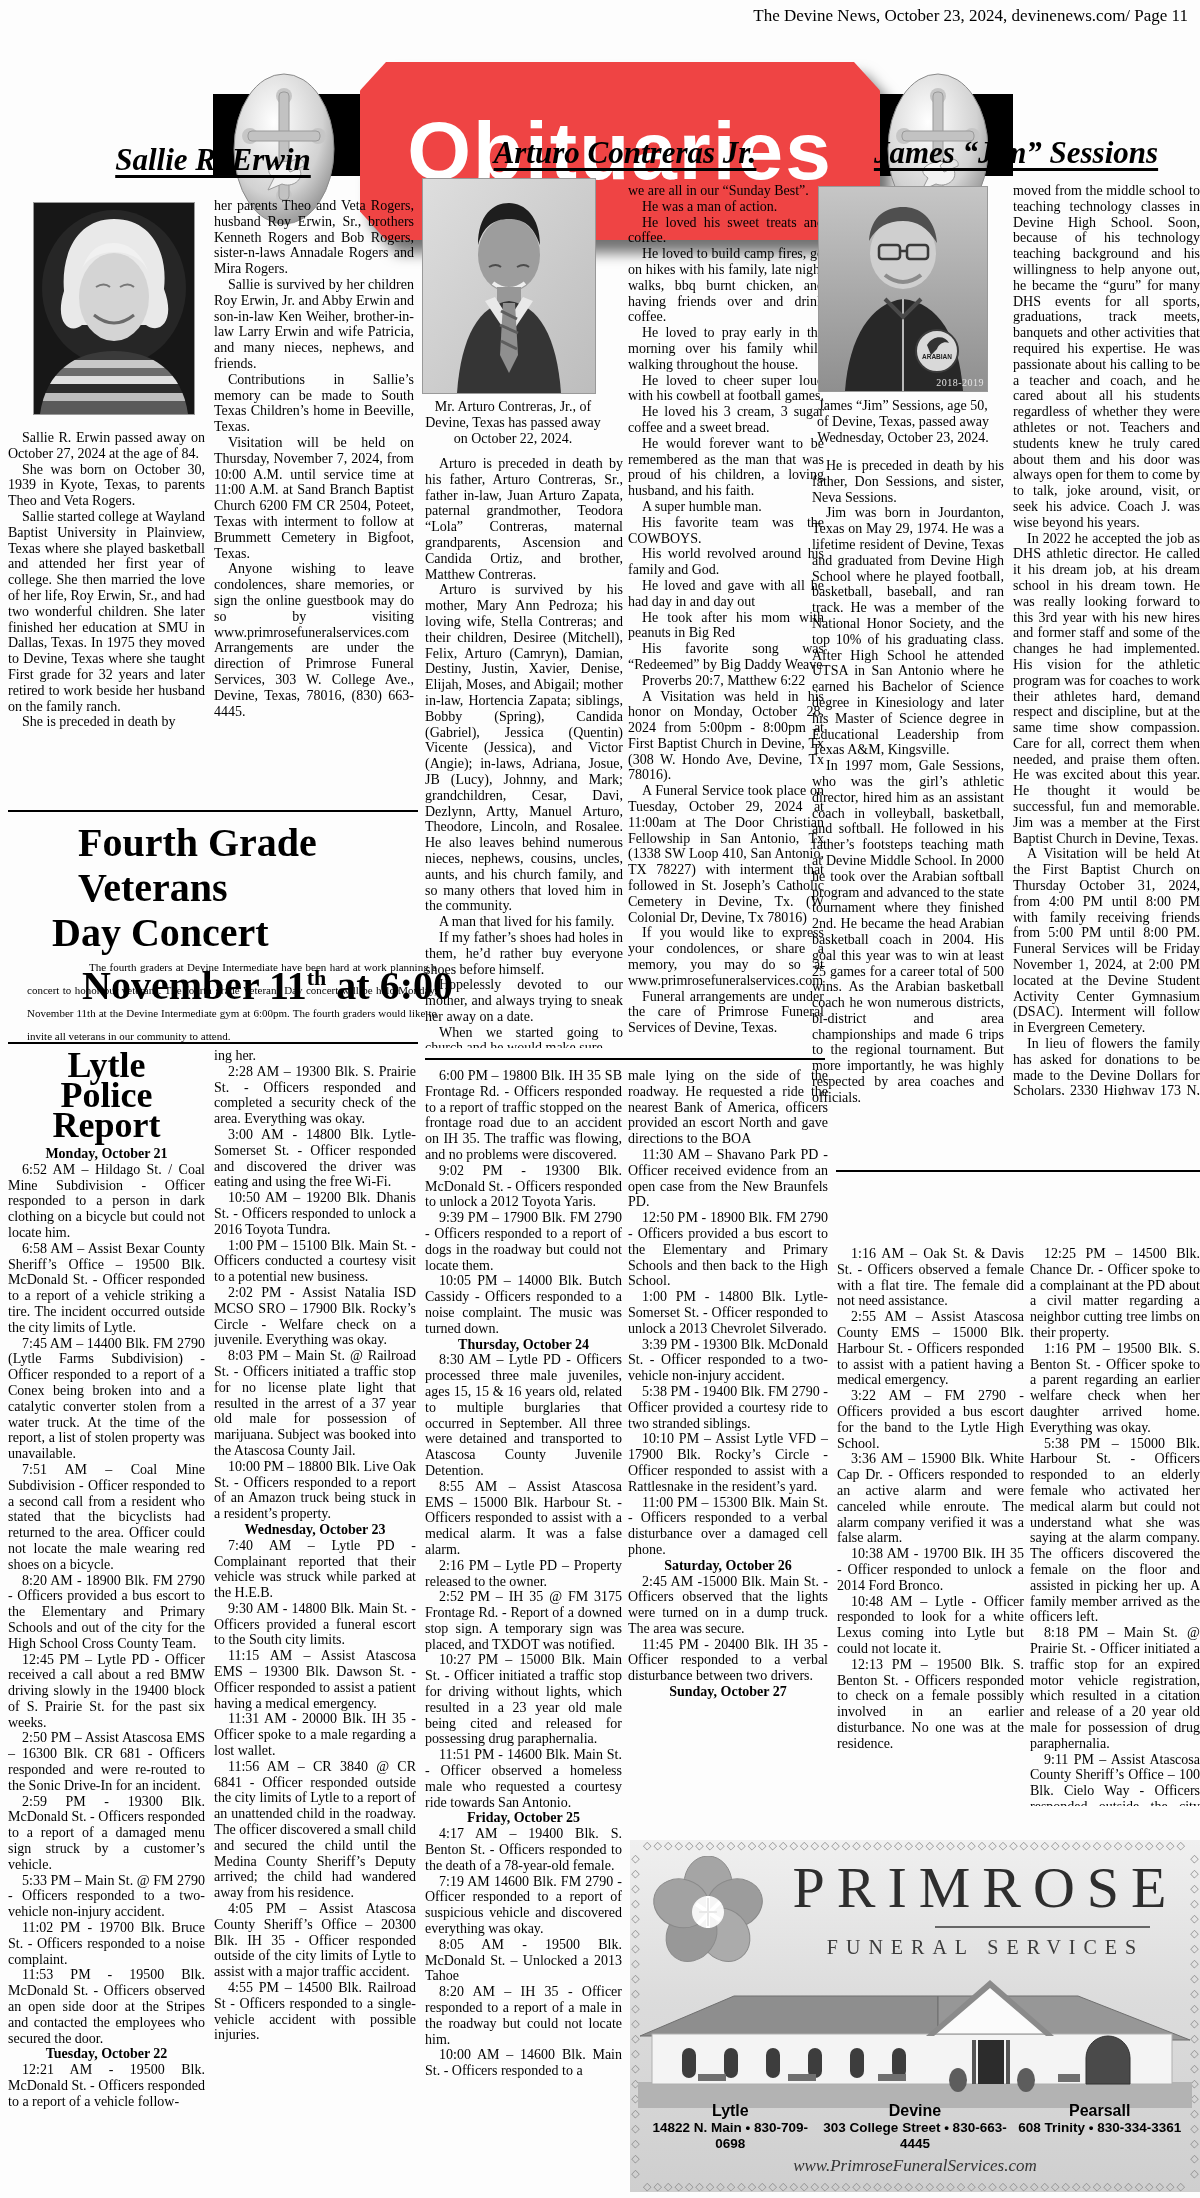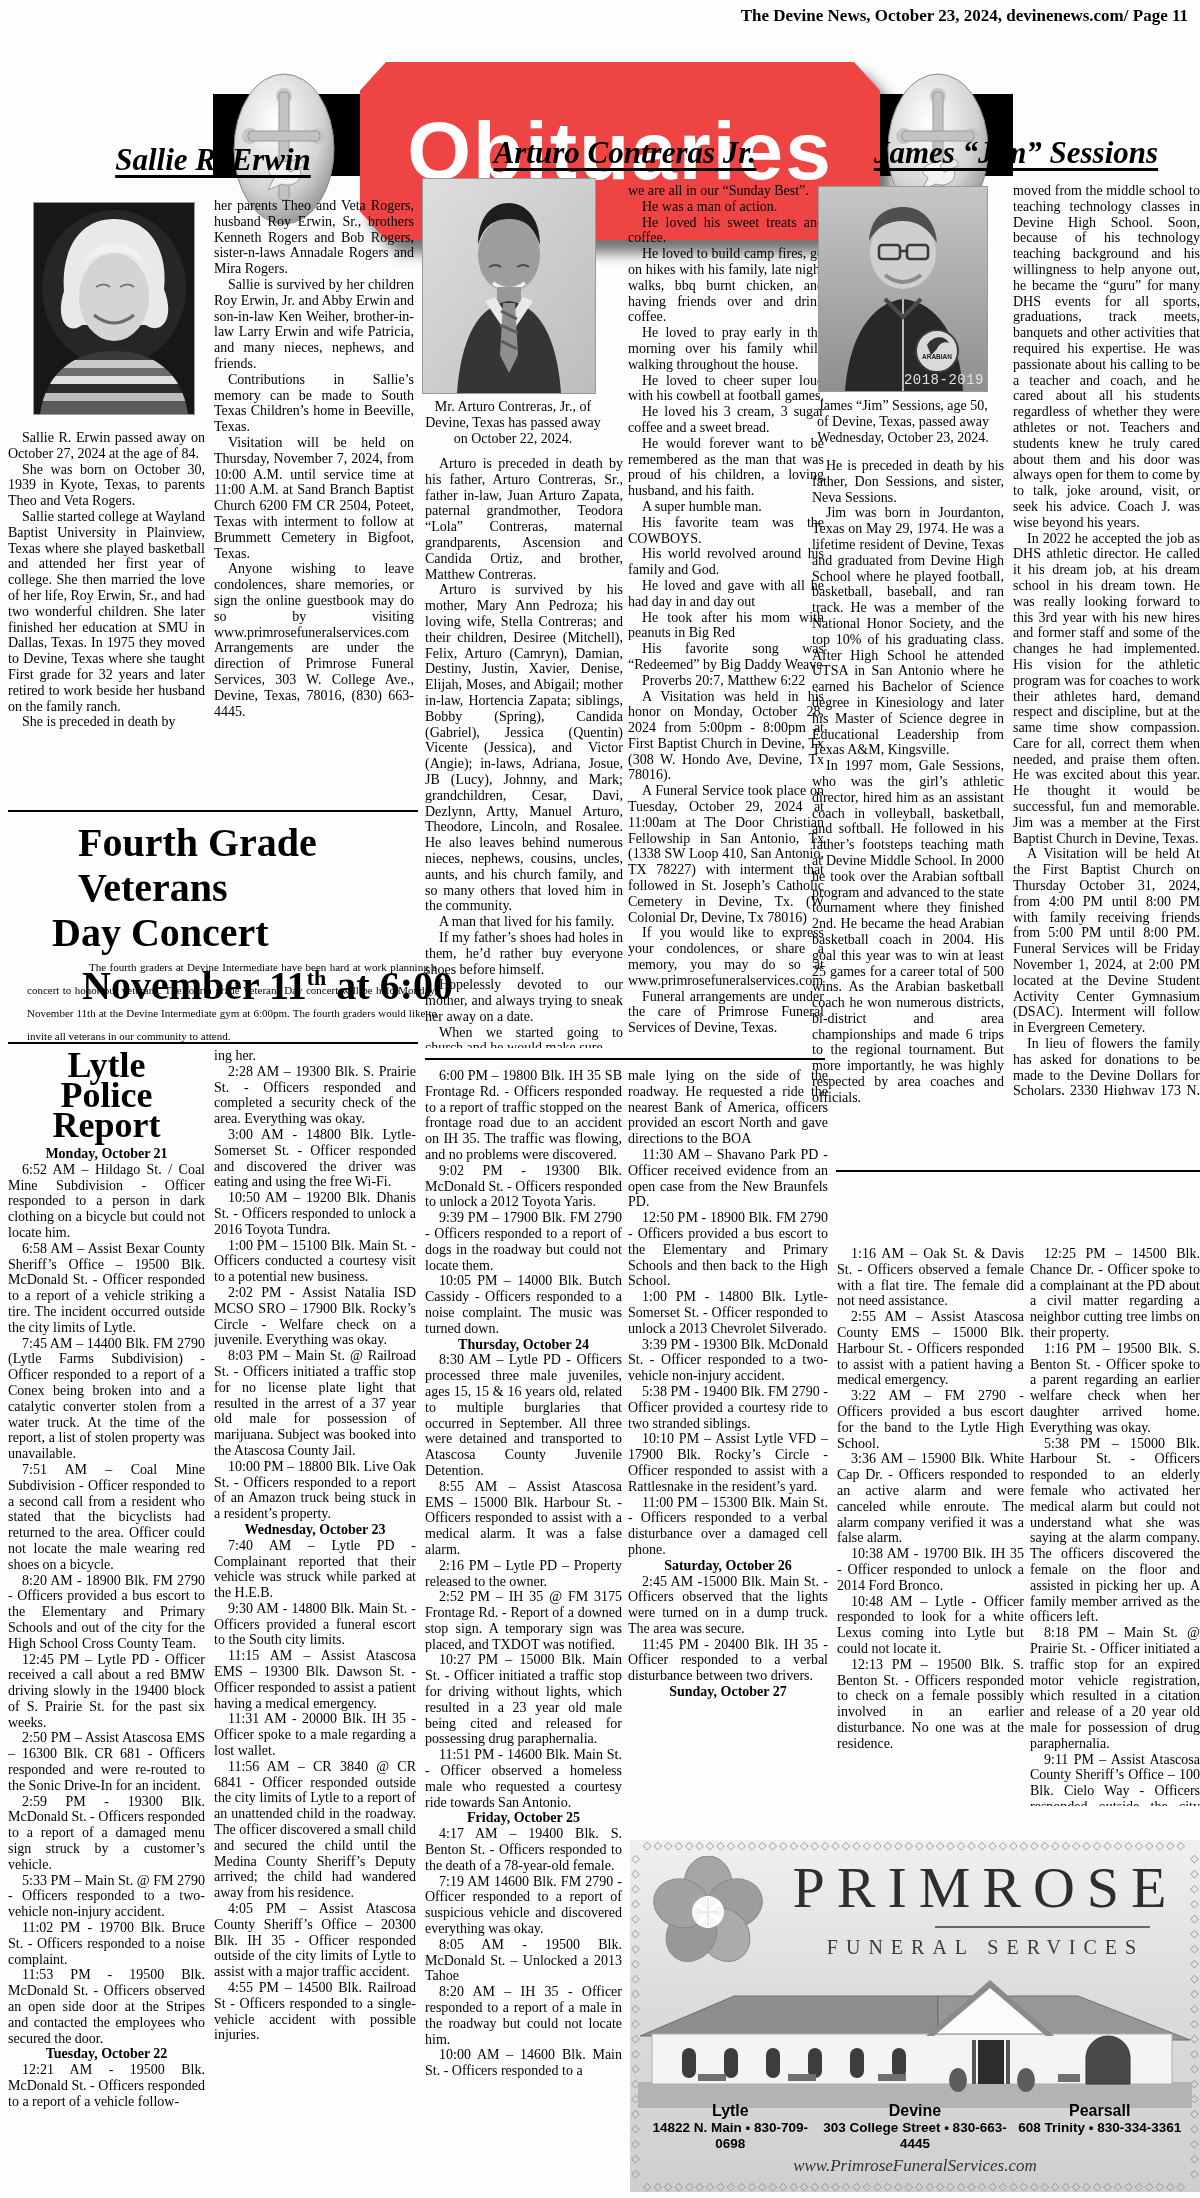--- a/index.html
+++ b/index.html
@@ -1,33 +1,33 @@
 <!DOCTYPE html>
 <html lang="en"><head>
 <meta charset="utf-8">
 <style>
   html,body{margin:0;padding:0;background:#777;}
   .page{position:relative;width:1200px;height:2198px;background:#fdfdfd;overflow:hidden;
         font-family:"Liberation Serif",serif;color:#000;}
-  .masthead{position:absolute;top:6px;right:12px;font-size:17px;font-weight:bold;}
+  .masthead{position:absolute;top:6px;right:12px;font-size:17px;font-weight:normal;}
   
   .banner-bar{position:absolute;left:213px;top:94px;width:800px;height:82px;background:#000;}
   .plate-wrap{position:absolute;left:360px;top:62px;width:520px;height:178px;
               filter:drop-shadow(11px 13px 7px rgba(0,0,0,.55));}
   .plate{width:100%;height:100%;background:#ef4444;display:flex;align-items:center;justify-content:center;
          clip-path:polygon(5% 0,95% 0,100% 16%,100% 84%,95% 100%,5% 100%,0 84%,0 16%);}
   .plate span{color:#fff;font-family:"Liberation Sans",sans-serif;font-weight:bold;font-size:82px;letter-spacing:2px;}
   .medallion{position:absolute;width:108px;height:158px;}
   
   .obit-title{position:absolute;text-align:center;font-weight:bold;font-size:31px;white-space:nowrap;}
   .obit-title span{text-decoration:underline;text-decoration-thickness:2.5px;text-underline-offset:5px;padding:0 6px;font-style:italic;}
   .photo{position:absolute;overflow:hidden;border:1px solid #999;background:#ccc;}
   .photo svg{display:block;}
-  .photo-badge{position:absolute;right:3px;bottom:3px;font-family:Liberation Mono, monospace;
-               font-size:14px;color:#e3e3e3;letter-spacing:.5px;}
+  .photo-badge{position:absolute;right:3px;bottom:3px;font-family:Liberation Serif, serif;
+               font-size:10px;color:#e3e3e3;letter-spacing:.5px;}
   .col{position:absolute;text-align:justify;font-size:14px;line-height:15.8px;overflow:hidden;hyphens:auto;}
   .para{margin:0;text-indent:14px;}
   .para.cont{text-indent:0;}
   .para.day{text-indent:0;text-align:center;font-weight:bold;}
   .caption{position:absolute;text-align:center;font-size:14px;line-height:15.8px;overflow:hidden;}
   .rule{position:absolute;height:2px;background:#000;}
   
   .concert-h{position:absolute;font-weight:bold;font-size:40px;line-height:45px;}
   .concert-h .l1{padding-left:26px;}
   .concert-h .l3{padding-left:30px;}

